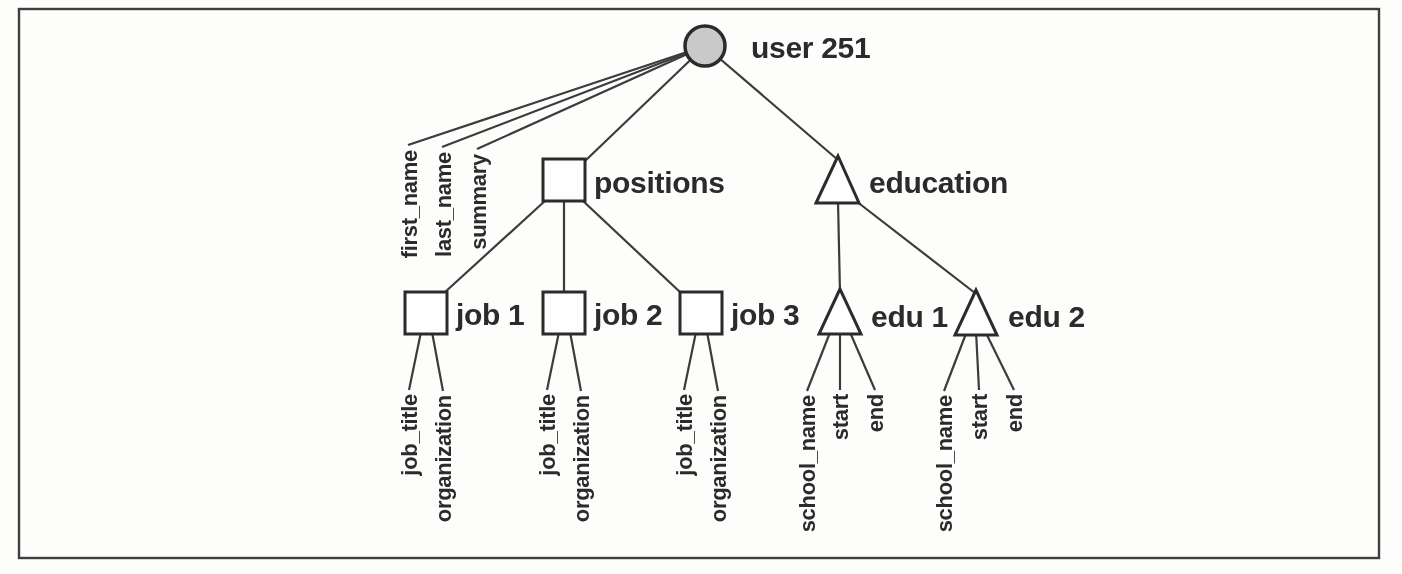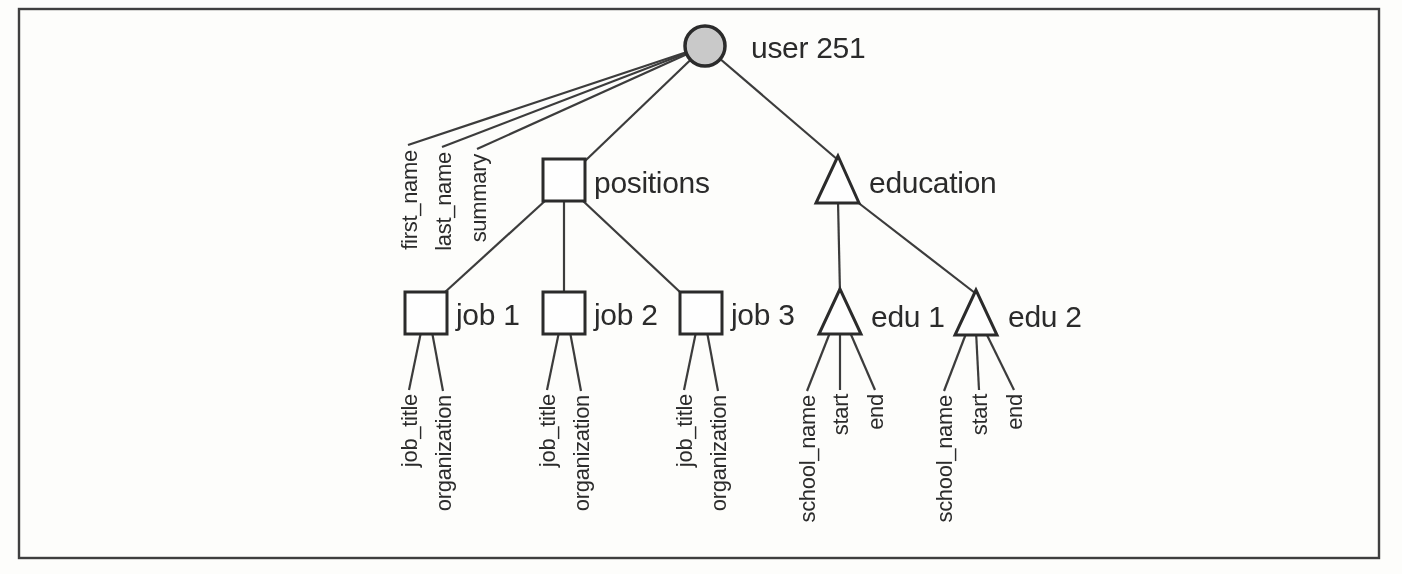--- a/index.html
+++ b/index.html
@@ -10,21 +10,21 @@
     --frame:#3f3f3f;
     --background:#fdfdfb;
   }
   html,body{margin:0;padding:0;}
   body{
     width:1402px;height:574px;
     background:var(--background);
     font-family:"Liberation Sans",sans-serif;
     overflow:hidden;
   }
-  .stage{position:relative;width:1184px;height:574px;}
+  .stage{position:relative;width:1184px;height:574px;font-weight:bold;}
   svg{display:block;}
   svg text{
     fill:var(--ink);
     dominant-baseline:central;
     letter-spacing:-0.3px;
   }
   .node-label{font-size:30px;}
   .leaf-label{font-size:22px;}
   .edge{stroke:var(--line);stroke-width:2.2;fill:none;}
   .shape{stroke:var(--ink);stroke-width:3;}

